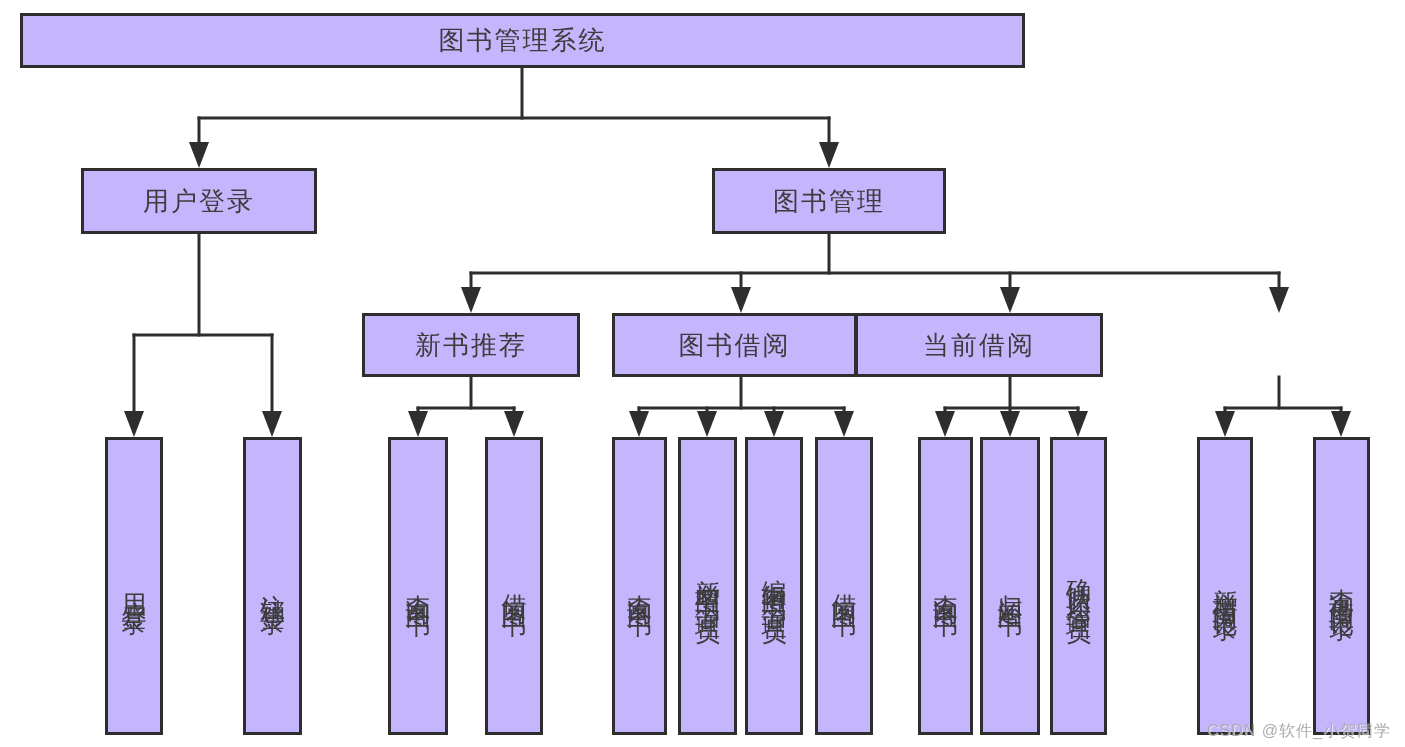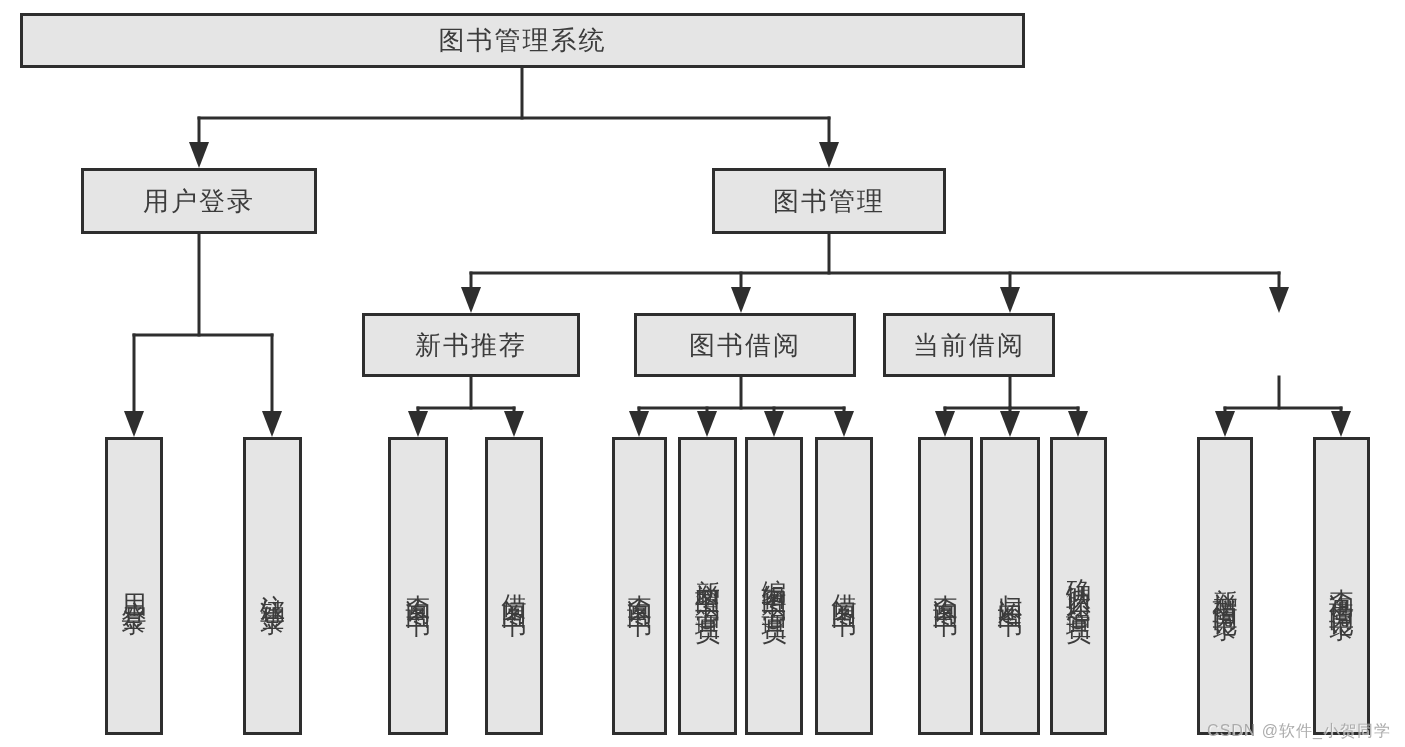--- a/index.html
+++ b/index.html
@@ -8,21 +8,21 @@
     position:relative;
     width:1405px;
     height:747px;
     background:#ffffff;
     overflow:hidden;
   }
   #wires{position:absolute;left:0;top:0;z-index:1;}
   .box{
     position:absolute;
     box-sizing:border-box;
-    background:#e5e5e5;
+    background:#c4b5fd;
     border:3px solid #2e2e2e;
     color:#3c3c3c;
     display:flex;
     align-items:center;
     justify-content:center;
     z-index:2;
   }
   .h-box{
     font-size:26px;
     letter-spacing:2px;
@@ -134,22 +134,22 @@
       <polygon points="1331,411 1351,411 1341,437"></polygon>
     </g>
   </svg>
 
   <div class="box h-box root-box">图书管理系统</div>
 
   <div class="box h-box l2-box" style="left:81px;width:236px">用户登录</div>
   <div class="box h-box l2-box" style="left:712px;width:234px">图书管理</div>
 
   <div class="box h-box l3-box" style="left:362px;width:218px">新书推荐</div>
-  <div class="box h-box l3-box" style="left:634px;width:222px">图书借阅</div>
-  <div class="box h-box l3-box" style="left:883px;width:172px">当前借阅</div>
+  <div class="box h-box l3-box" style="left:612px;width:245px">图书借阅</div>
+  <div class="box h-box l3-box" style="left:855px;width:248px">当前借阅</div>
 
   <div class="box leaf" style="left:105px;width:58px">用户登录</div>
   <div class="box leaf" style="left:243px;width:59px">注销登录</div>
 
   <div class="box leaf" style="left:388px;width:60px">查询图书</div>
   <div class="box leaf" style="left:485px;width:58px">借阅图书</div>
 
   <div class="box leaf" style="left:612px;width:55px">查询图书</div>
   <div class="box leaf" style="left:678px;width:59px">新增图书（管理员）</div>
   <div class="box leaf" style="left:745px;width:58px">编辑图书（管理员）</div>

